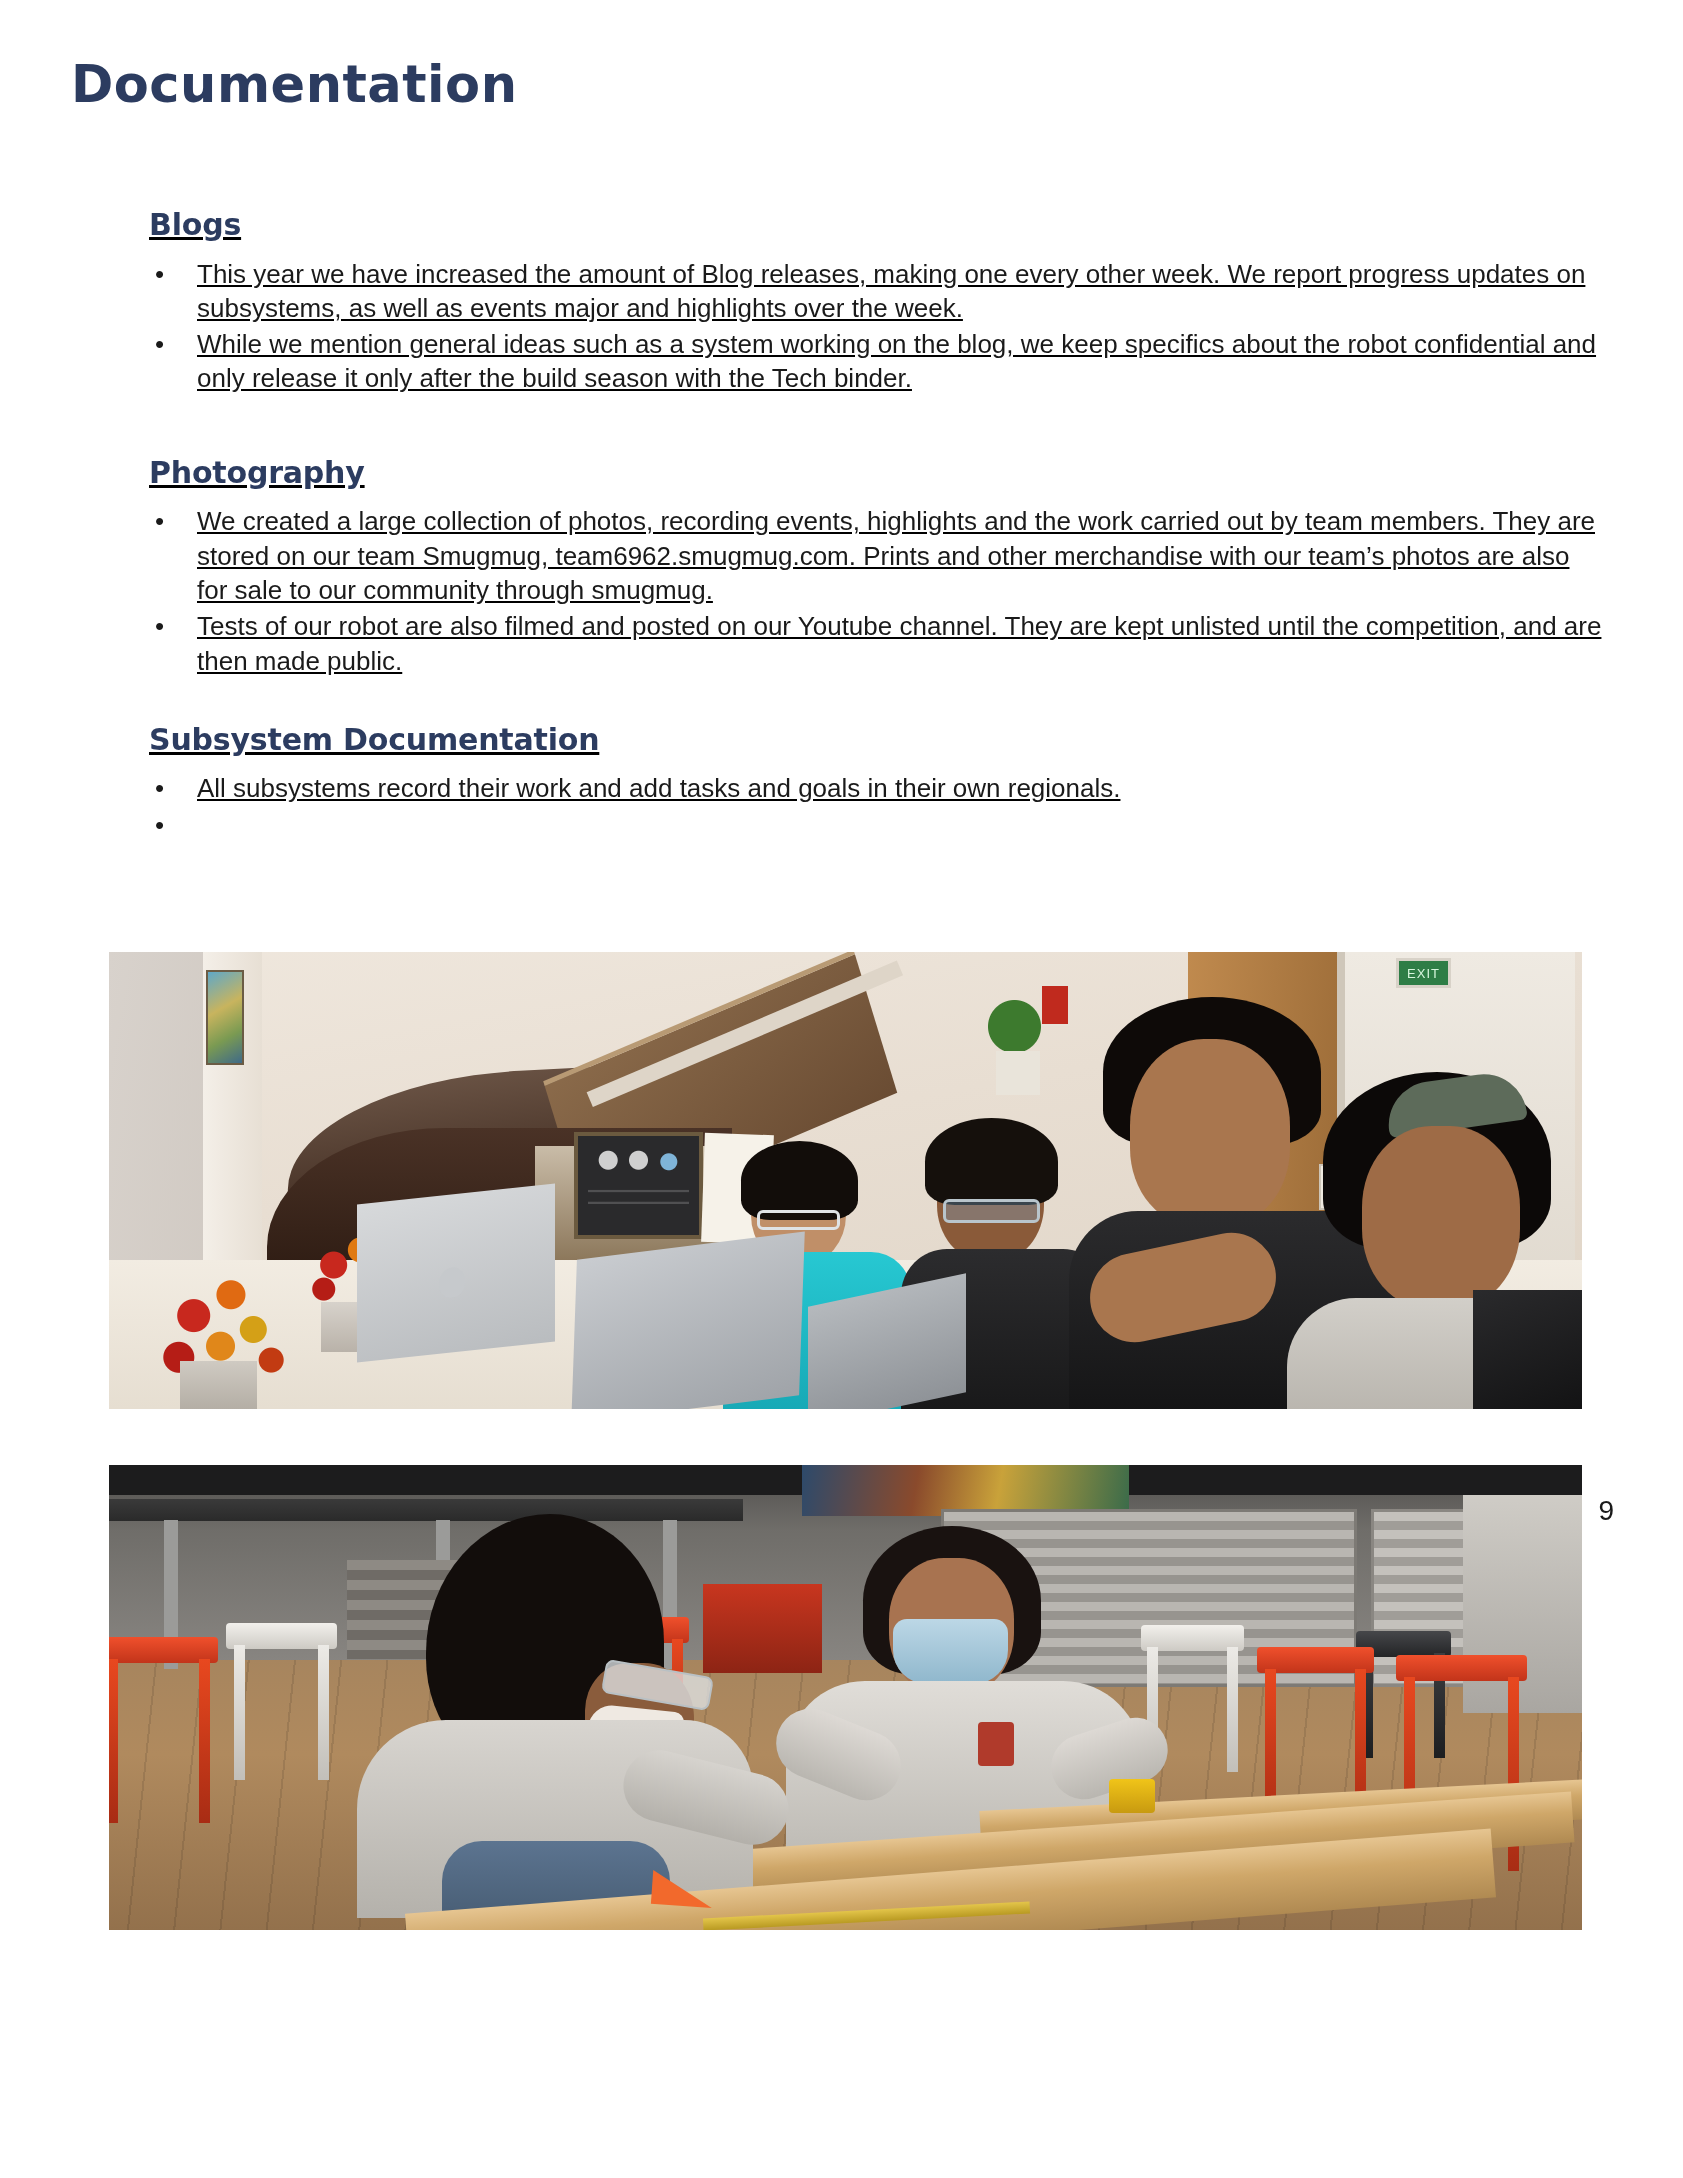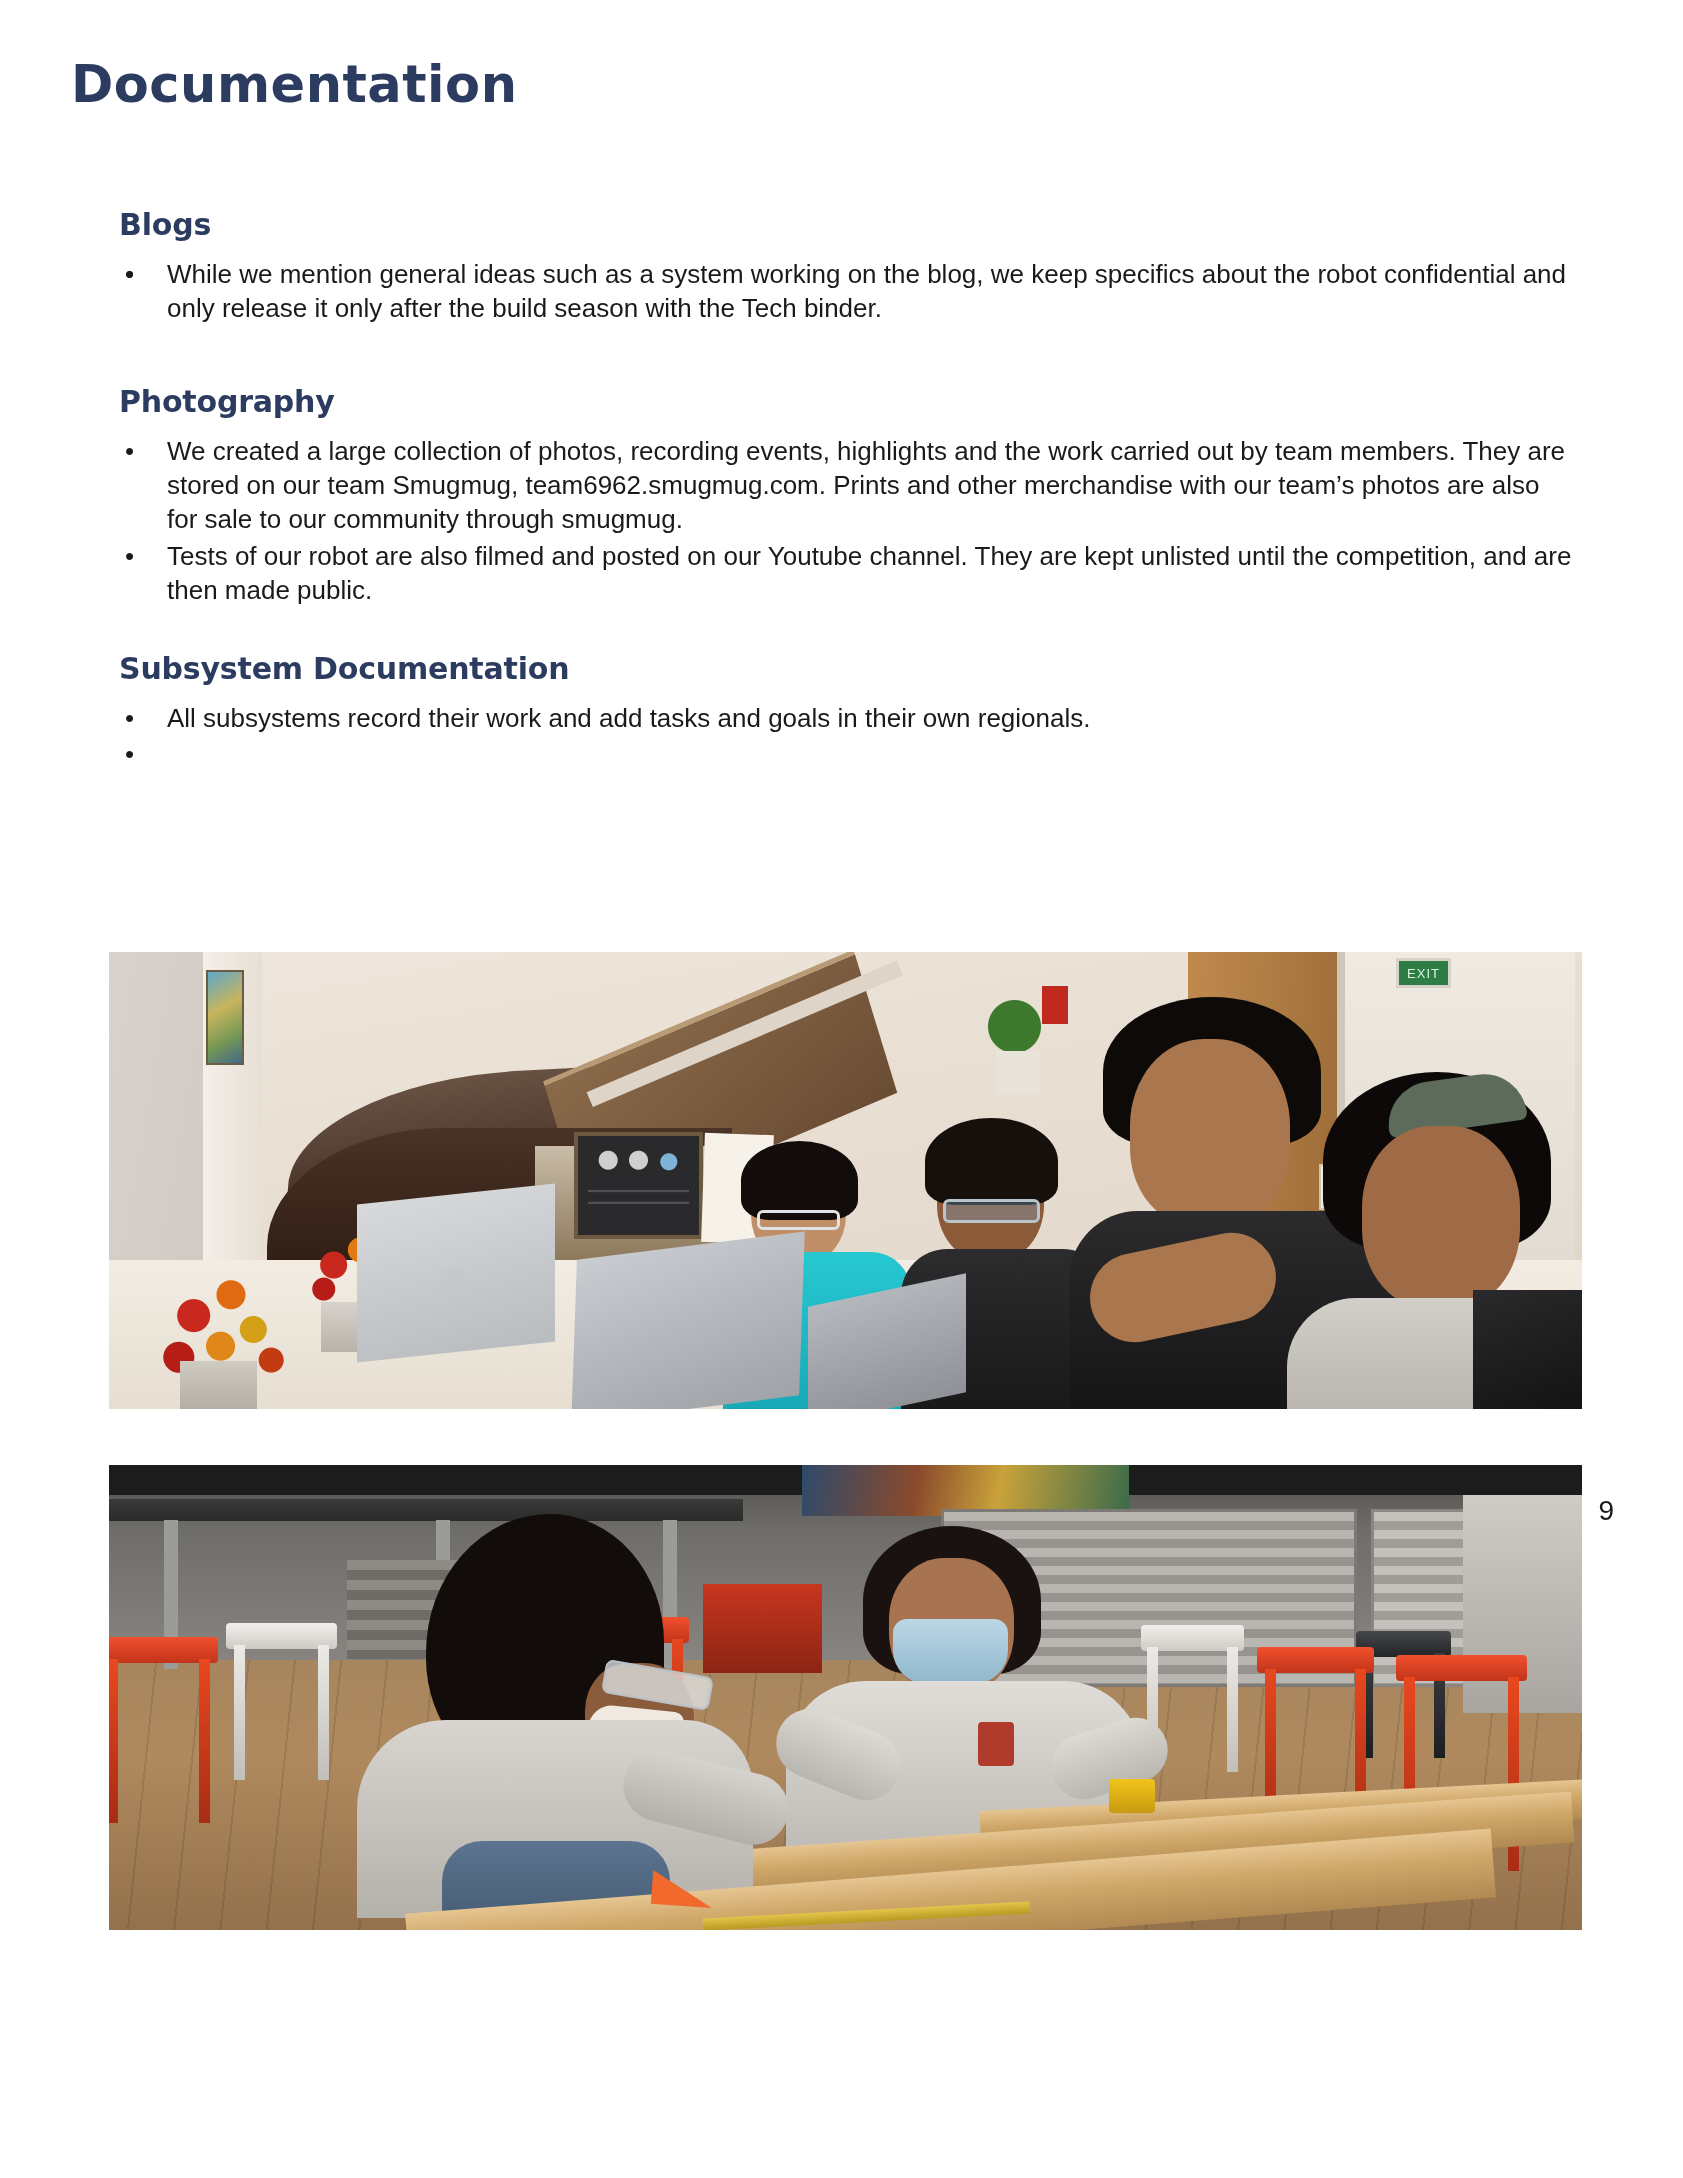--- a/index.html
+++ b/index.html
@@ -29,23 +29,24 @@
     font-weight: 700;
     letter-spacing: 0.5px;
     color: #2c3c60;
     font-family: "DejaVu Sans", sans-serif;
     line-height: 1.1;
   }
 
   
   .content {
     position: absolute;
-    left: 119px;
+    left: 149px;
     top: 208px;
     width: 1455px;
+    text-decoration: underline;
   }
 
   .section { margin-bottom: 0; }
 
   .section-heading {
     color: #2c3c60;
     font-weight: 700;
     font-size: 30px;
     font-family: "DejaVu Sans", sans-serif;
     letter-spacing: -0.2px;
@@ -487,21 +488,21 @@
 
 <div class="page">
 
   <div class="page-title">Documentation</div>
 
   <div class="content">
 
     <div class="section sec-blogs">
       <h2 class="section-heading">Blogs</h2>
       <ul class="bullets">
-        <li><span class="dot">•</span></li>
+        <li><span class="dot">•</span><span>This year we have increased the amount of Blog releases, making one every other week. We report progress updates on subsystems, as well as events major and highlights over the week.</span></li>
         <li><span class="dot">•</span><span>While we mention general ideas such as a system working on the blog, we keep specifics about the robot confidential and only release it only after the build season with the Tech binder.</span></li>
       </ul>
     </div>
 
     <div class="section sec-photography">
       <h2 class="section-heading">Photography</h2>
       <ul class="bullets">
         <li><span class="dot">•</span><span>We created a large collection of photos, recording events, highlights and the work carried out by team members. They are stored on our team Smugmug, team6962.smugmug.com. Prints and other merchandise with our team’s photos are also for sale to our community through smugmug.</span></li>
         <li><span class="dot">•</span><span>Tests of our robot are also filmed and posted on our Youtube channel. They are kept unlisted until the competition, and are then made public.</span></li>
       </ul>

